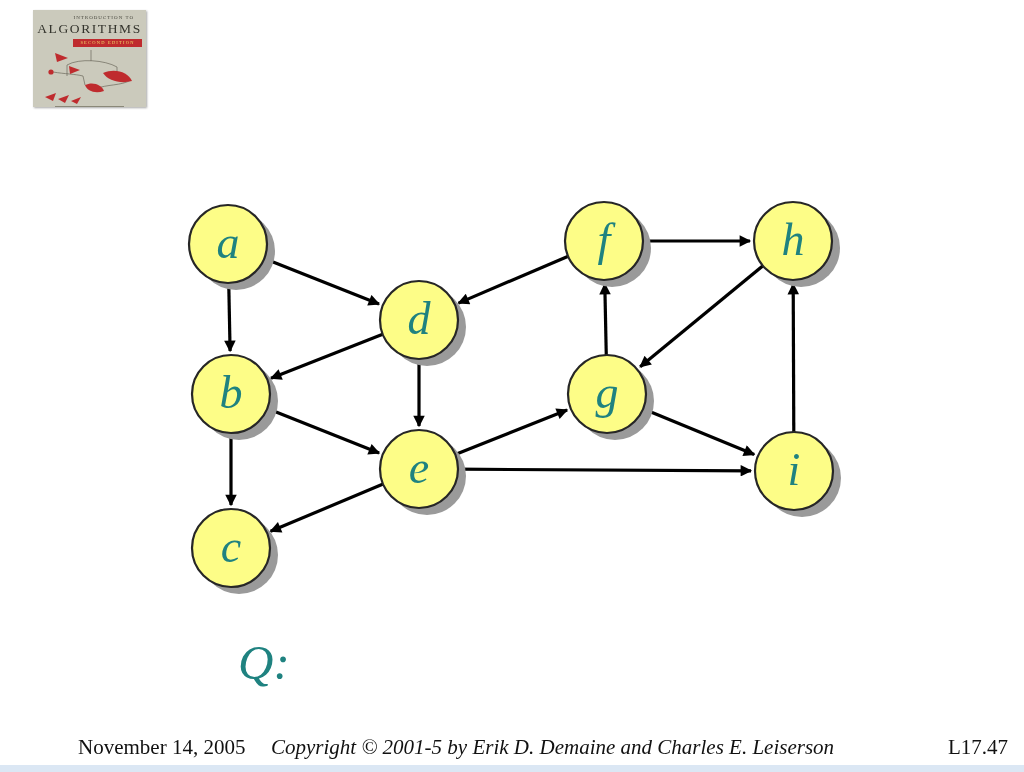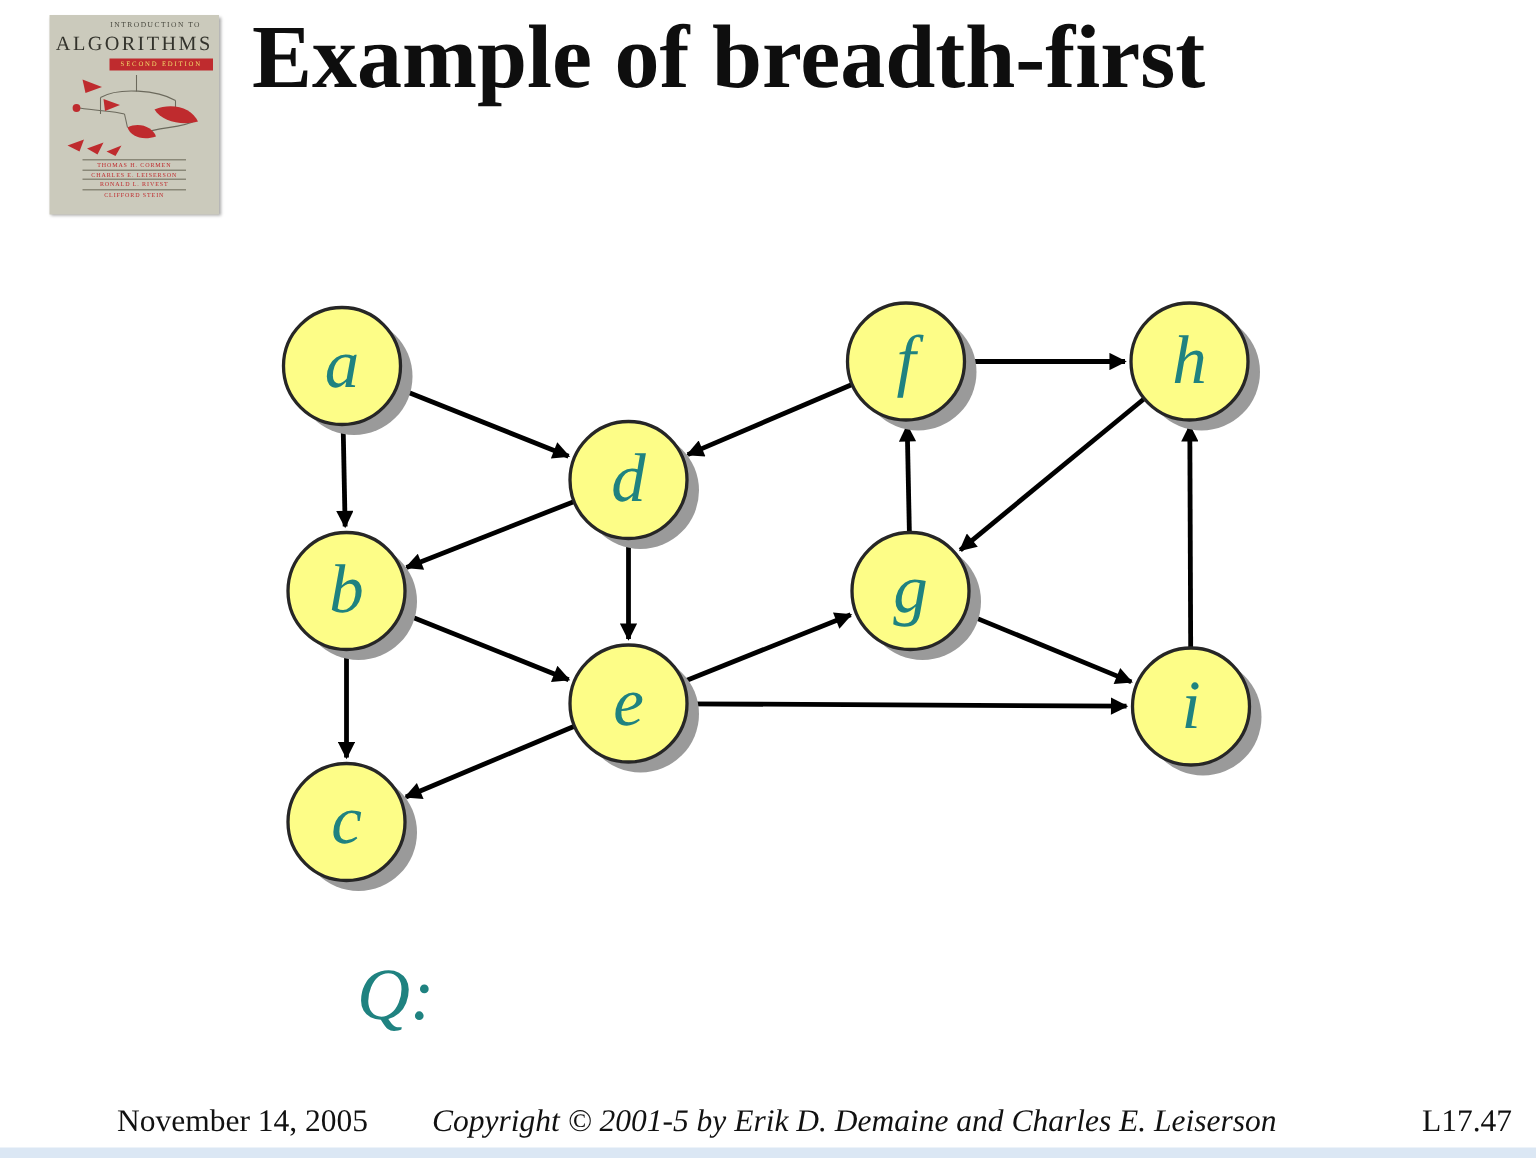--- a/index.html
+++ b/index.html
@@ -9,21 +9,21 @@
   .slide {
     position: relative;
     width: 1024px; height: 772px;
     background: #ffffff;
     overflow: hidden;
   }
 
   
   .book-cover {
     position: absolute; left: 33px; top: 10px;
-    width: 113px; height: 133px;
+    width: 113px; height: 97px;
     background: var(--cover-bg, #cbcabc);
     box-shadow: 1px 1px 2px rgba(0,0,0,0.35);
     overflow: hidden;
   }
   .cover-series {
     margin-top: 5px;
     text-align: right; padding-right: 12px;
     font-size: 5px; letter-spacing: 1px;
     color: #4a4a40;
     font-family: "Liberation Serif", serif;
@@ -79,21 +79,21 @@
     font-size: 49px;
     color: var(--accent-teal, #1f8280);
   }
 
   
   .footer {
     position: absolute; left: 0; top: 735px; width: 976px; height: 26px;
     font-size: 21px; color: #111111;
   }
   .footer-date { position: absolute; left: 78px; }
-  .footer-copyright { position: absolute; left: 288px; font-style: italic; }
+  .footer-copyright { position: absolute; left: 271px; font-style: italic; }
   .footer-slide-number { position: absolute; left: 948px; }
 
   .bottom-bar {
     position: absolute; left: 0; bottom: 0;
     width: 1024px; height: 7px;
     background: var(--bottom-bar, #dbe7f4);
   }
 </style>
 </head>
 <body>
@@ -127,21 +127,20 @@
     </svg>
     <div class="cover-authors">
       <div class="cover-author">THOMAS H. CORMEN</div>
       <div class="cover-author">CHARLES E. LEISERSON</div>
       <div class="cover-author">RONALD L. RIVEST</div>
       <div class="cover-author">CLIFFORD STEIN</div>
     </div>
   </div>
 
   <h1 class="title">
-    <span class="title-line">Example of breadth-first</span>
   </h1>
 
   <svg id="graph-svg" class="graph" width="1024" height="772" viewBox="0 0 1024 772">
     <defs>
       <marker id="arrowhead" viewBox="0 0 10 10" refX="9" refY="5" markerWidth="4.8" markerHeight="3.6" orient="auto">
         <path d="M0,0 L10,5 L0,10 Z" fill="#000000"></path>
       </marker>
     </defs>
   <line x1="228.7" y1="281.0" x2="230.1" y2="351.0" stroke="#000000" stroke-width="3.2" marker-end="url(#arrowhead)"></line>
       <line x1="262.4" y1="257.7" x2="379.0" y2="304.1" stroke="#000000" stroke-width="3.2" marker-end="url(#arrowhead)"></line>

